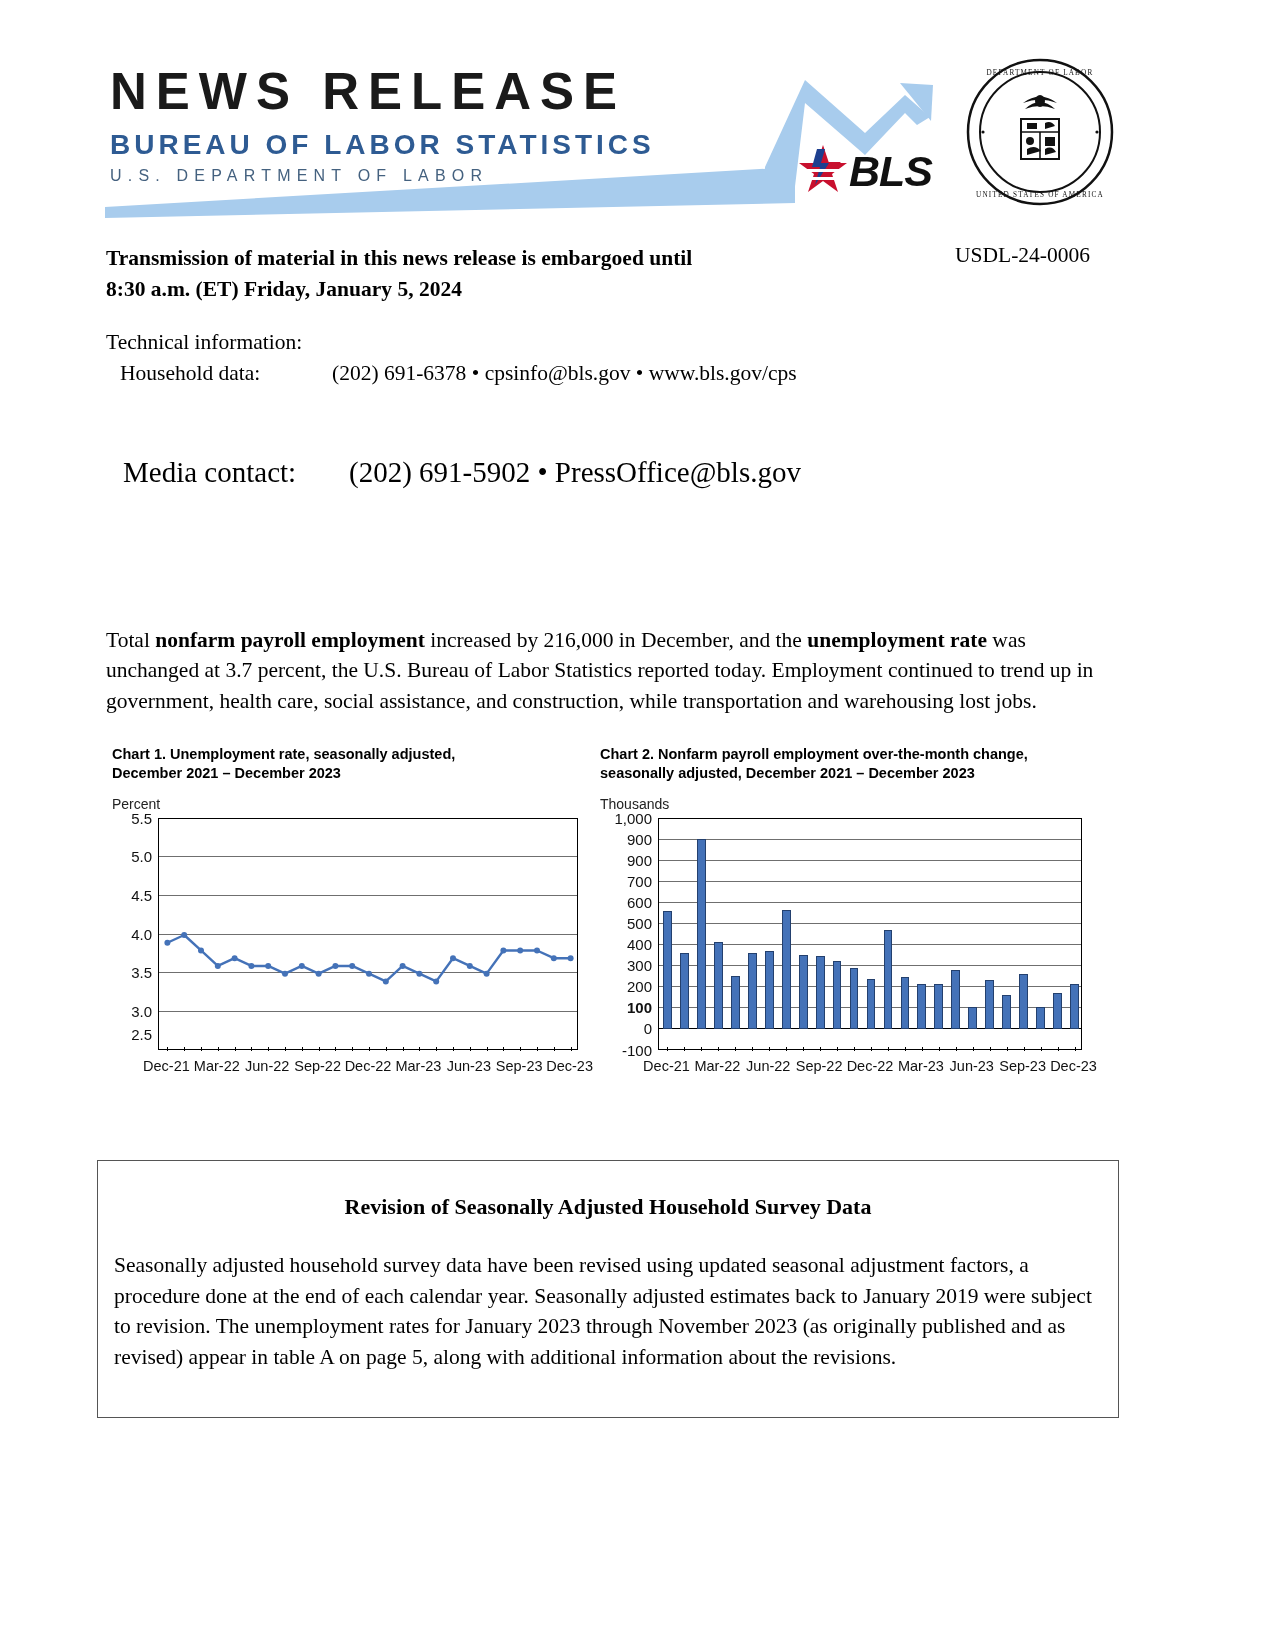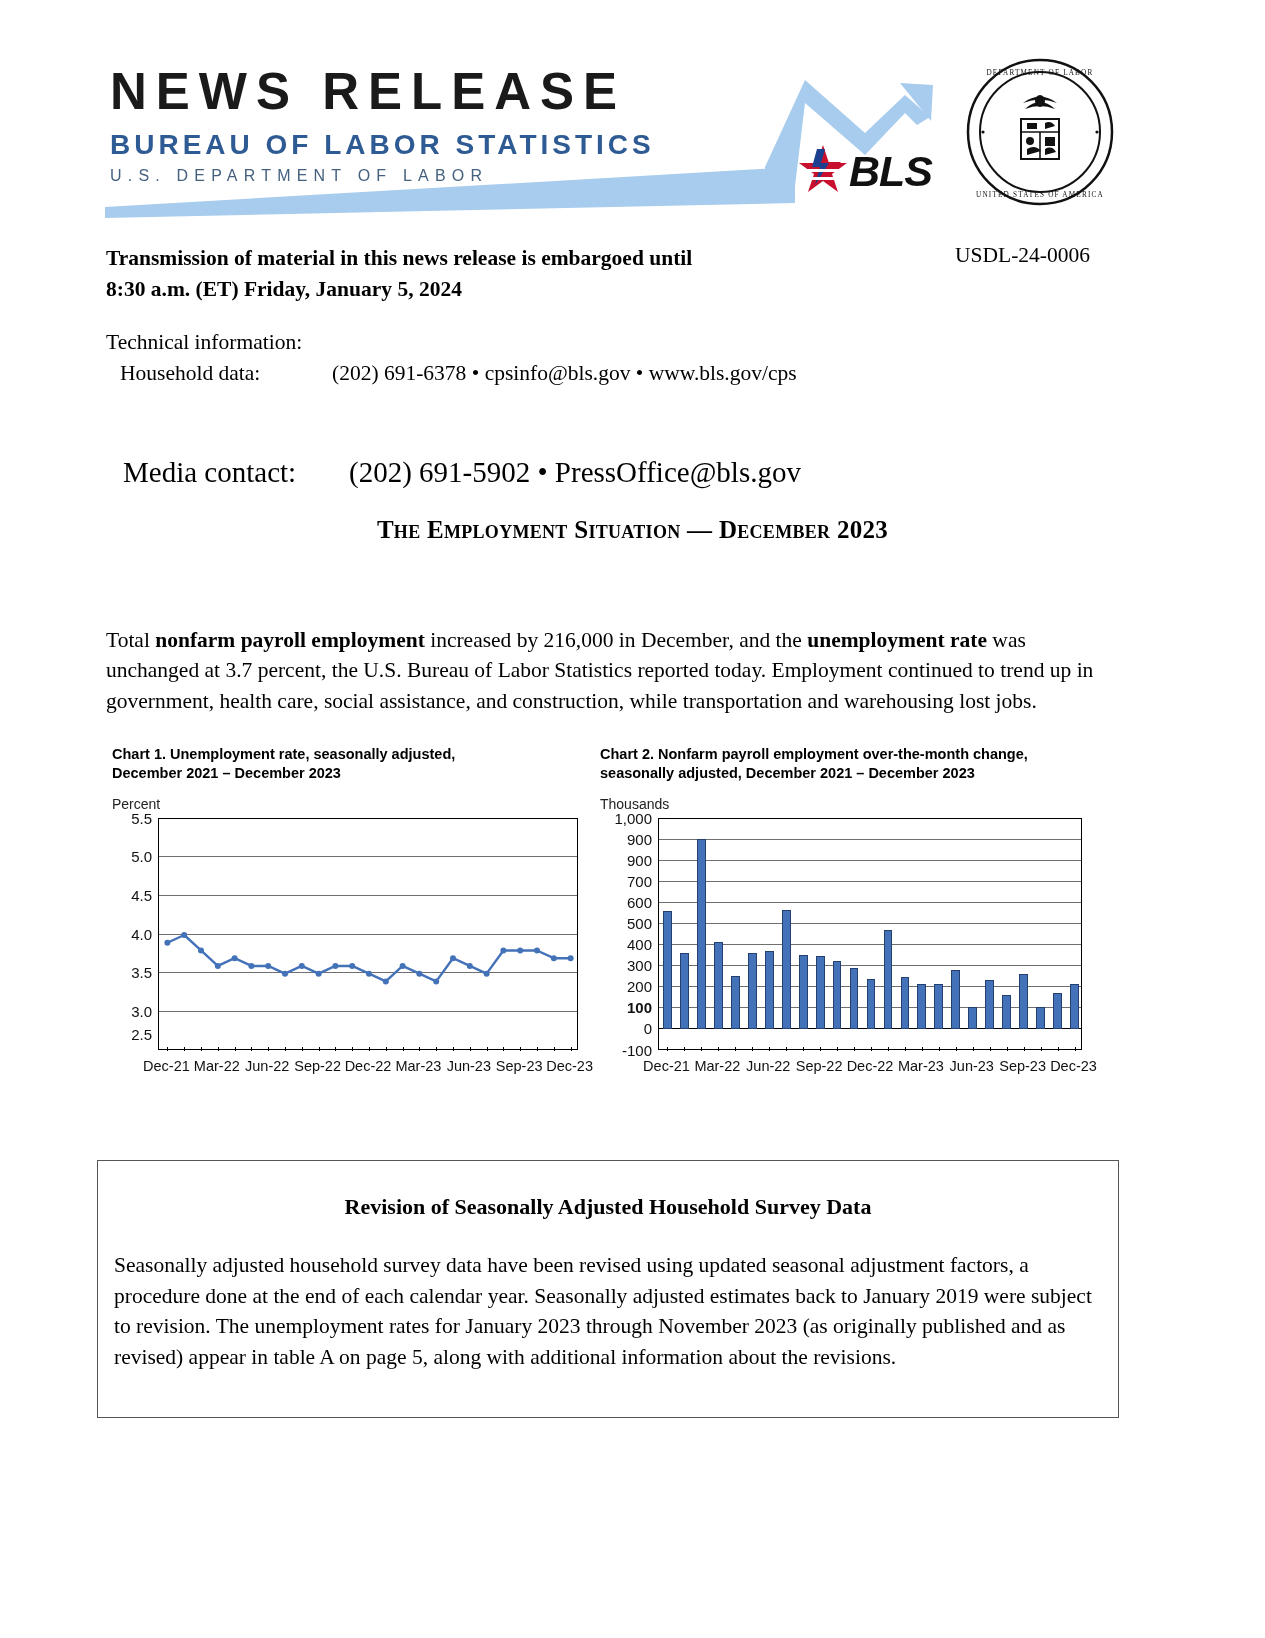--- a/index.html
+++ b/index.html
@@ -174,21 +174,20 @@
     <div class="tech-row">
       <div class="tech-label">Household data:</div>
       <div class="tech-val">(202) 691-6378  •  cpsinfo@bls.gov  •  www.bls.gov/cps</div>
     </div>
   </div>
   <div class="media">
     <div class="media-label">Media contact:</div>
     <div>(202) 691-5902  •  PressOffice@bls.gov</div>
   </div>
 
-  <div class="release-title">The Employment Situation — December 2023</div>
 
   <p class="lead">
     <span>Total </span><b>nonfarm payroll employment</b><span> increased by 216,000 in December, and the </span><b>unemployment rate</b><span> was unchanged at 3.7 percent, the U.S. Bureau of Labor Statistics reported today. Employment continued to trend up in government, health care, social assistance, and construction, while transportation and warehousing lost jobs.</span>
   </p>
 
   <div class="chart-block" id="chart1-block">
     <div class="chart-title">
       <div>Chart 1. Unemployment rate, seasonally adjusted,</div>
       <div>December 2021 – December 2023</div>
     </div>

